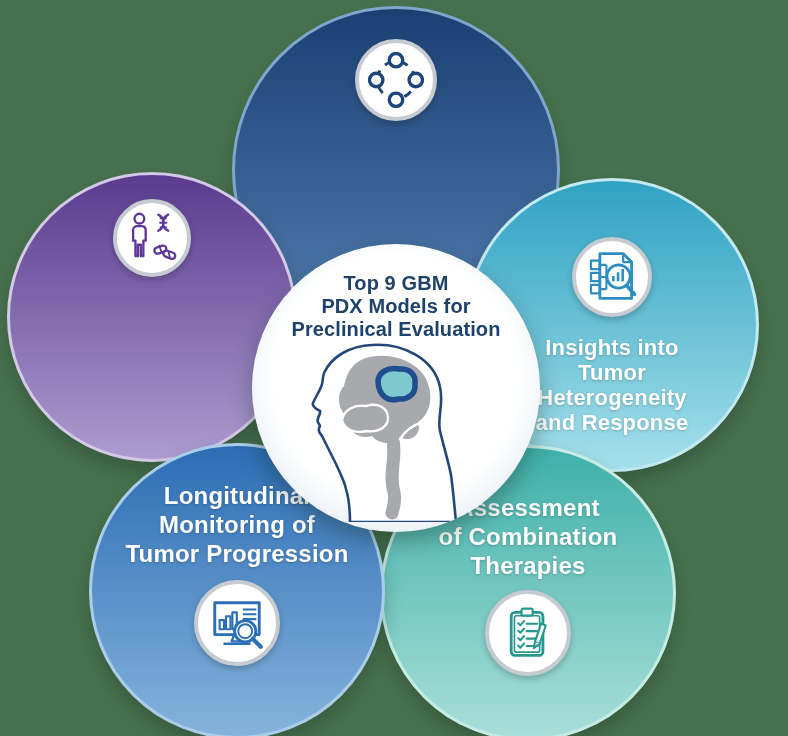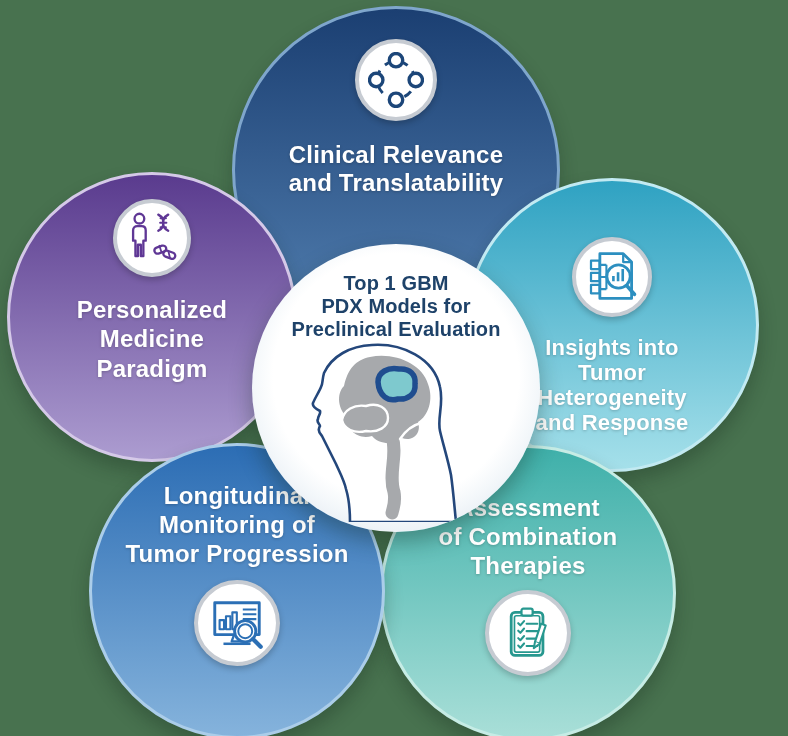--- a/index.html
+++ b/index.html
@@ -62,42 +62,37 @@
   <div class="circle c-top" style="background: linear-gradient(rgb(27, 63, 114), rgb(82, 127, 176)); border-color: rgb(127, 166, 204); color: rgb(28, 70, 121);">
     <div class="badge" style="border-color: rgb(198, 203, 210);">
       <svg width="56" height="56" viewBox="0 0 60 60" fill="none" stroke="currentColor">
         <circle cx="30" cy="30" r="20" stroke-width="3.2" stroke-dasharray="9 8" stroke-dashoffset="4"></circle>
         <circle cx="30" cy="8.8" r="7.2" fill="#fff" stroke-width="3.6"></circle>
         <circle cx="8.8" cy="30" r="7.2" fill="#fff" stroke-width="3.6"></circle>
         <circle cx="51.2" cy="30" r="7.2" fill="#fff" stroke-width="3.6"></circle>
         <circle cx="30" cy="51.2" r="7.2" fill="#fff" stroke-width="3.6"></circle>
       </svg>
     </div>
-    <div class="label">Clinical Relevance
-and Translatability</div>
   </div>
 
   <div class="circle c-left" style="background: linear-gradient(rgb(90, 59, 142), rgb(172, 156, 208)); border-color: rgb(213, 201, 232); color: rgb(95, 55, 149);">
     <div class="badge" style="border-color: rgb(198, 203, 210);">
       <svg width="54" height="54" viewBox="0 0 60 60" fill="none" stroke="currentColor" stroke-width="2.6" stroke-linecap="round" stroke-linejoin="round">
         <circle cx="16" cy="8.5" r="5.4"></circle>
         <path d="M9,21.5 C9,18.5 11,16.8 13.6,16.8 H18.4 C21,16.8 23,18.5 23,21.5 V33 H20.4 V50 H17.6 V37.5 H14.4 V50 H11.6 V33 H9 Z"></path>
         <path d="M37,4 C48,10 37,16 48,22 M48,4 C37,10 48,16 37,22"></path>
         <path d="M39.5,8 H45.5 M39,13 H46 M39.5,18 H45.5" stroke-width="2.2"></path>
         <g>
           <rect x="32.5" y="39.5" width="13.5" height="7" rx="3.5" transform="rotate(-18 39 43)"></rect>
           <path d="M38.2,38.6 L40.4,45.3" stroke-width="2"></path>
           <rect x="42.5" y="45" width="13.5" height="7" rx="3.5" transform="rotate(20 49 48.5)"></rect>
           <path d="M48.2,44.8 L49.9,51.8" stroke-width="2"></path>
         </g>
       </svg>
     </div>
-    <div class="label">Personalized
-Medicine
-Paradigm</div>
   </div>
 
   <div class="circle c-right" style="background: linear-gradient(rgb(47, 162, 194), rgb(165, 224, 234)); border-color: rgb(194, 234, 242); color: rgb(44, 143, 192); justify-content: center;">
     <div class="badge" style="border-color: rgb(198, 203, 210);">
       <svg width="56" height="56" viewBox="0 0 60 60" fill="none" stroke="currentColor" stroke-linejoin="round">
         <path d="M17,5 H42 L51,14 V53 H17 Z" fill="#fff" stroke-width="3"></path>
         <path d="M42,5 V14 H51" stroke-width="2.4"></path>
         <rect x="7.5" y="12.5" width="9" height="9" fill="#fff" stroke-width="2.4"></rect>
         <rect x="7.5" y="25.5" width="9" height="9" fill="#fff" stroke-width="2.4"></rect>
         <rect x="7.5" y="38.5" width="9" height="9" fill="#fff" stroke-width="2.4"></rect>
@@ -143,21 +138,21 @@
         <rect x="15.5" y="11.5" width="27" height="39" rx="2" stroke-width="1.8"></rect>
         <rect x="23" y="4" width="12" height="7.5" rx="2" fill="#fff" stroke-width="2.4"></rect>
         <path d="M19.5,19.5 l2.3,2.3 4,-4.6 M28.5,20 H40 M19.5,27.5 l2.3,2.3 4,-4.6 M28.5,28 H40 M19.5,35.5 l2.3,2.3 4,-4.6 M28.5,36 H40 M19.5,43.5 l2.3,2.3 4,-4.6 M28.5,44 H40" stroke-width="2.2"></path>
         <path d="M44,20 L49,22 L42.5,41.5 L37.5,39.5 Z" fill="#fff" stroke-width="2.2"></path>
         <path d="M37.5,39.5 L36.2,46.2 L42.5,41.5" fill="#fff" stroke-width="2.2"></path>
       </svg>
     </div>
   </div>
 
   <div class="circle c-center">
-    <div class="center-title" style="color: rgb(30, 66, 105);">Top 1 GBM
+    <div class="center-title" style="color: rgb(30, 66, 105);">Top 9 GBM
 PDX Models for
 Preclinical Evaluation</div>
     <div class="head-wrap">
       <svg width="150" height="180" viewBox="0 0 150 180">
         <path d="M62,3
           C40,4 22,14 14,31
           C12,38 13,42 11,45
           C9,50 5,56 3,61
           C2,64 6,67 10,69
           C11,72 8,74 8,77

